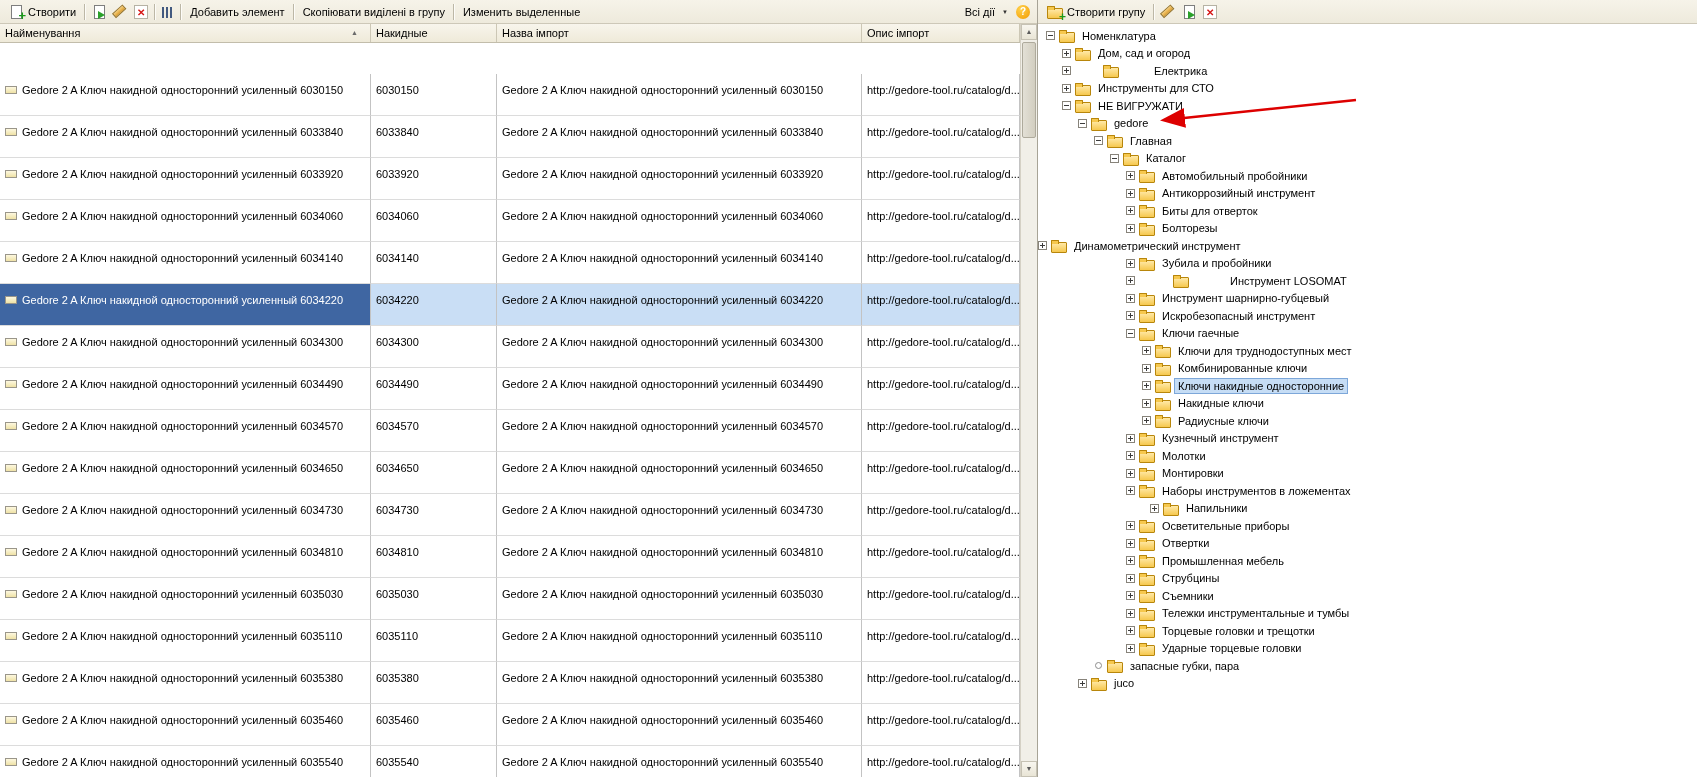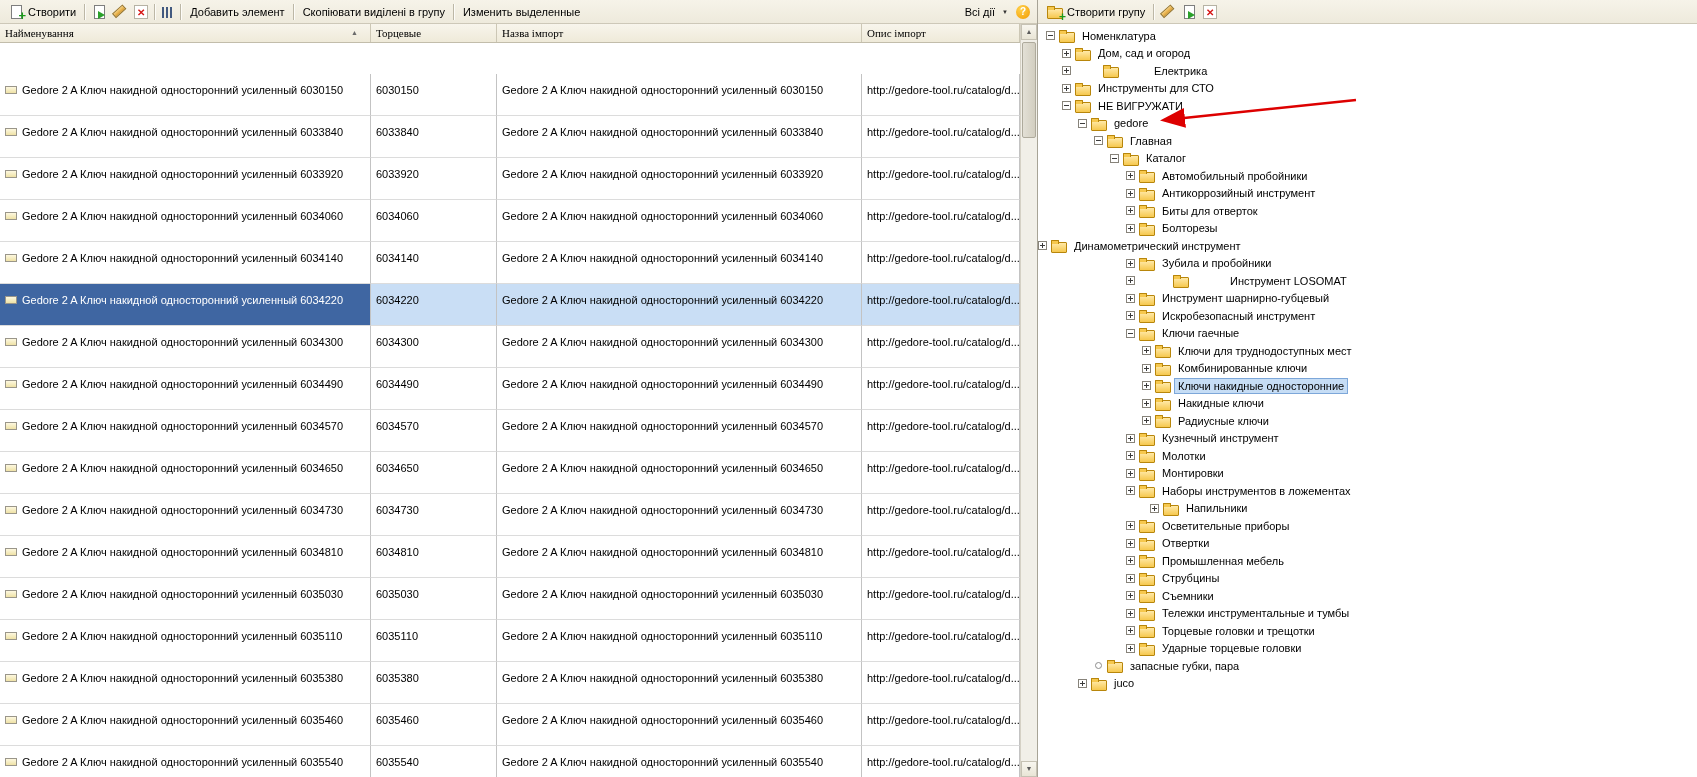--- a/index.html
+++ b/index.html
@@ -40,21 +40,21 @@
     background:linear-gradient(#ffe9a8,#f6c84e); border:1px solid #b8860b; border-radius:1px; }
   .folder::after { content:""; position:absolute; left:0; top:1px; width:6px; height:3px;
     background:#f6c84e; border:1px solid #b8860b; border-bottom:none; border-radius:1px 1px 0 0; }
   .folder.fp i { position:absolute; right:-3px; bottom:-4px; color:#1a9a1a; font-style:normal;
     font-weight:bold; font-size:12px; line-height:10px; }
 
   
   .left-panel { position:absolute; left:0; top:0; width:1037px; height:777px; background:#fff; }
   .grid-header { position:absolute; top:24px; left:0; width:1020px; height:19px;
     display:grid; grid-template-columns:371px 126px 365px 158px;
-    background:linear-gradient(#f8f5ec,#efead9); border-bottom:1px solid #c2bdab;font-family:Liberation Serif, serif; }
+    background:linear-gradient(#f8f5ec,#efead9); border-bottom:1px solid #c2bdab; }
   .hc { position:relative; padding:3px 5px; border-right:1px solid #ccc7b5;
     overflow:hidden; white-space:nowrap; }
   .sort-ic { position:absolute; right:12px; top:5px; font-size:7px; color:#6a6a6a; }
   .grid-body { position:absolute; top:38px; left:0; width:1020px; height:734px;
     overflow:hidden; background:#fff;margin-top:36px; }
   .t-row { display:grid; grid-template-columns:371px 126px 365px 158px; height:42px; }
   .t-cell { border-right:1px solid #c3c3c3; border-bottom:1px solid #dcdcdc;
     padding:10px 5px 0 5px; white-space:nowrap; overflow:hidden; }
   .c-name { display:flex; align-items:flex-start; }
   .item-icon { width:12px; height:8px; margin:2px 5px 0 0; flex:none;
@@ -137,21 +137,21 @@
         <span class="help">?</span>
       </div>
     </div>
 
     <div class="grid-header">
       <div class="hc">
         <span>Найменування</span>
         <span class="sort-ic">▲</span>
       </div>
       <div class="hc">
-        <span>Торцевые</span>
+        <span>Накидные</span>
       </div>
       <div class="hc">
         <span>Назва імпорт</span>
       </div>
       <div class="hc">
         <span>Опис імпорт</span>
       </div>
     </div>
 
     <div class="grid-body">

